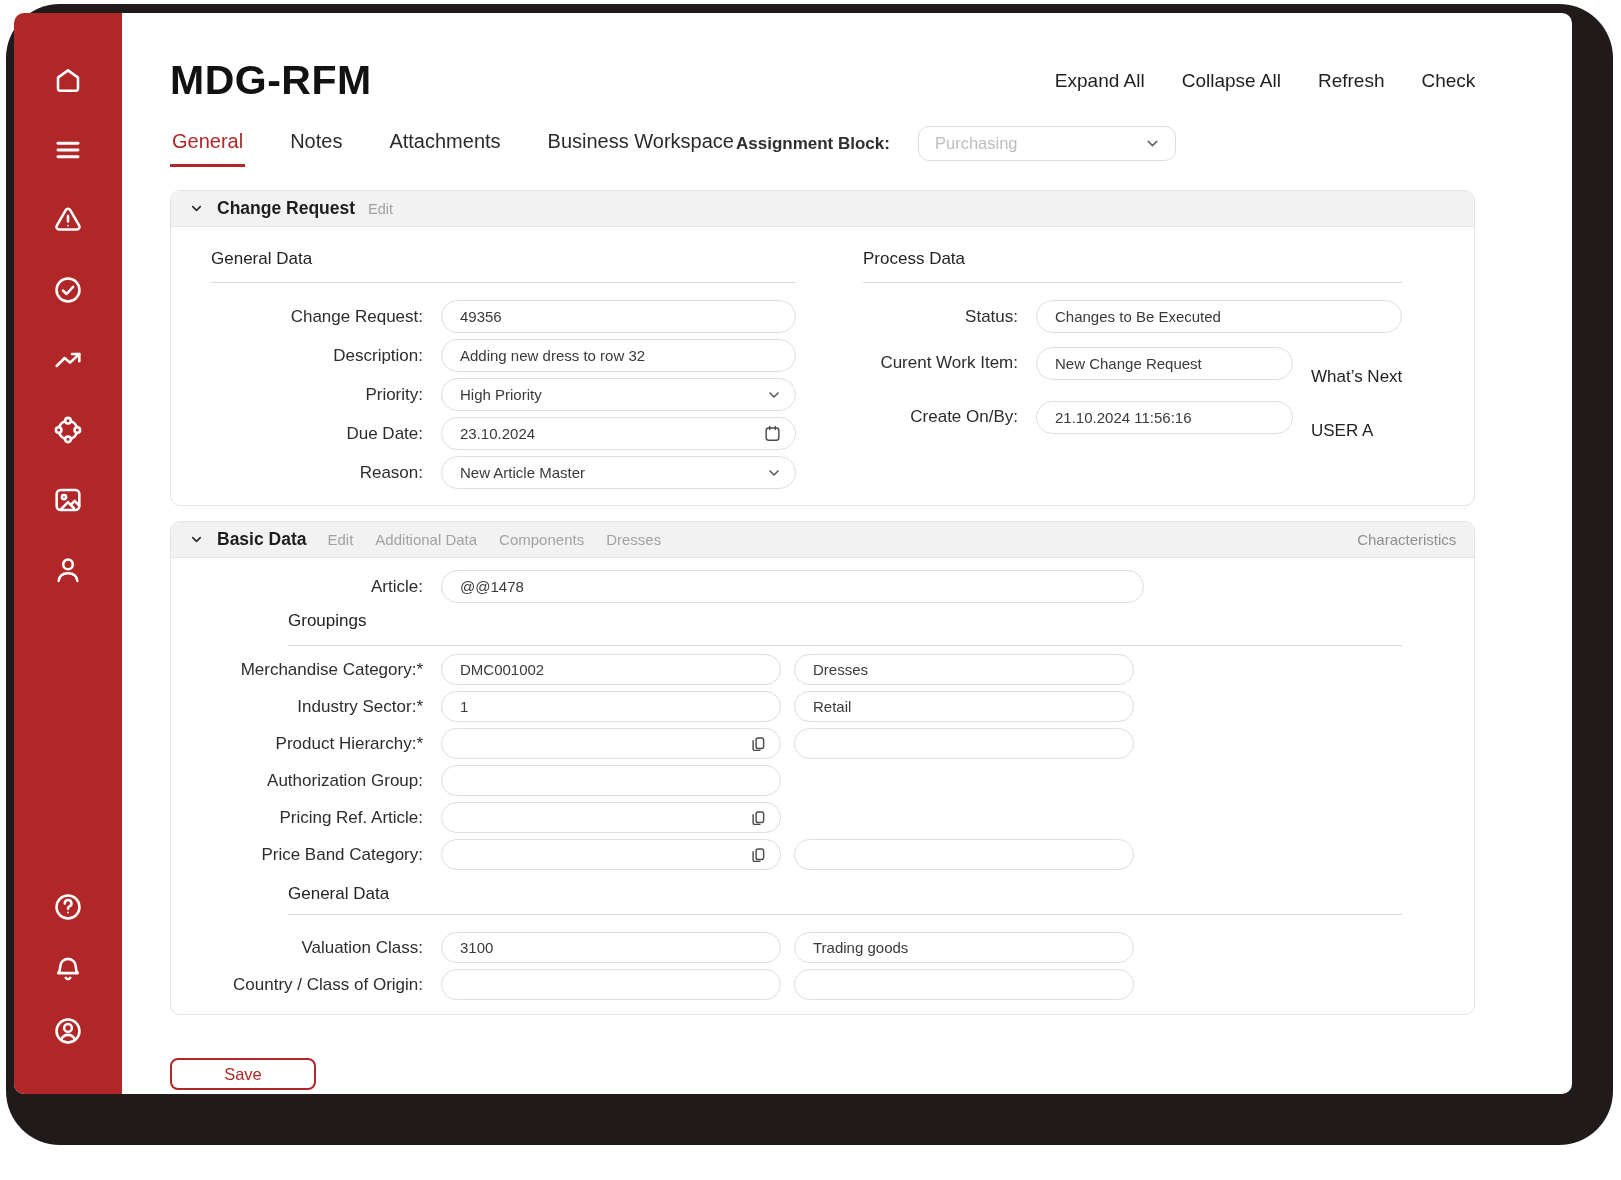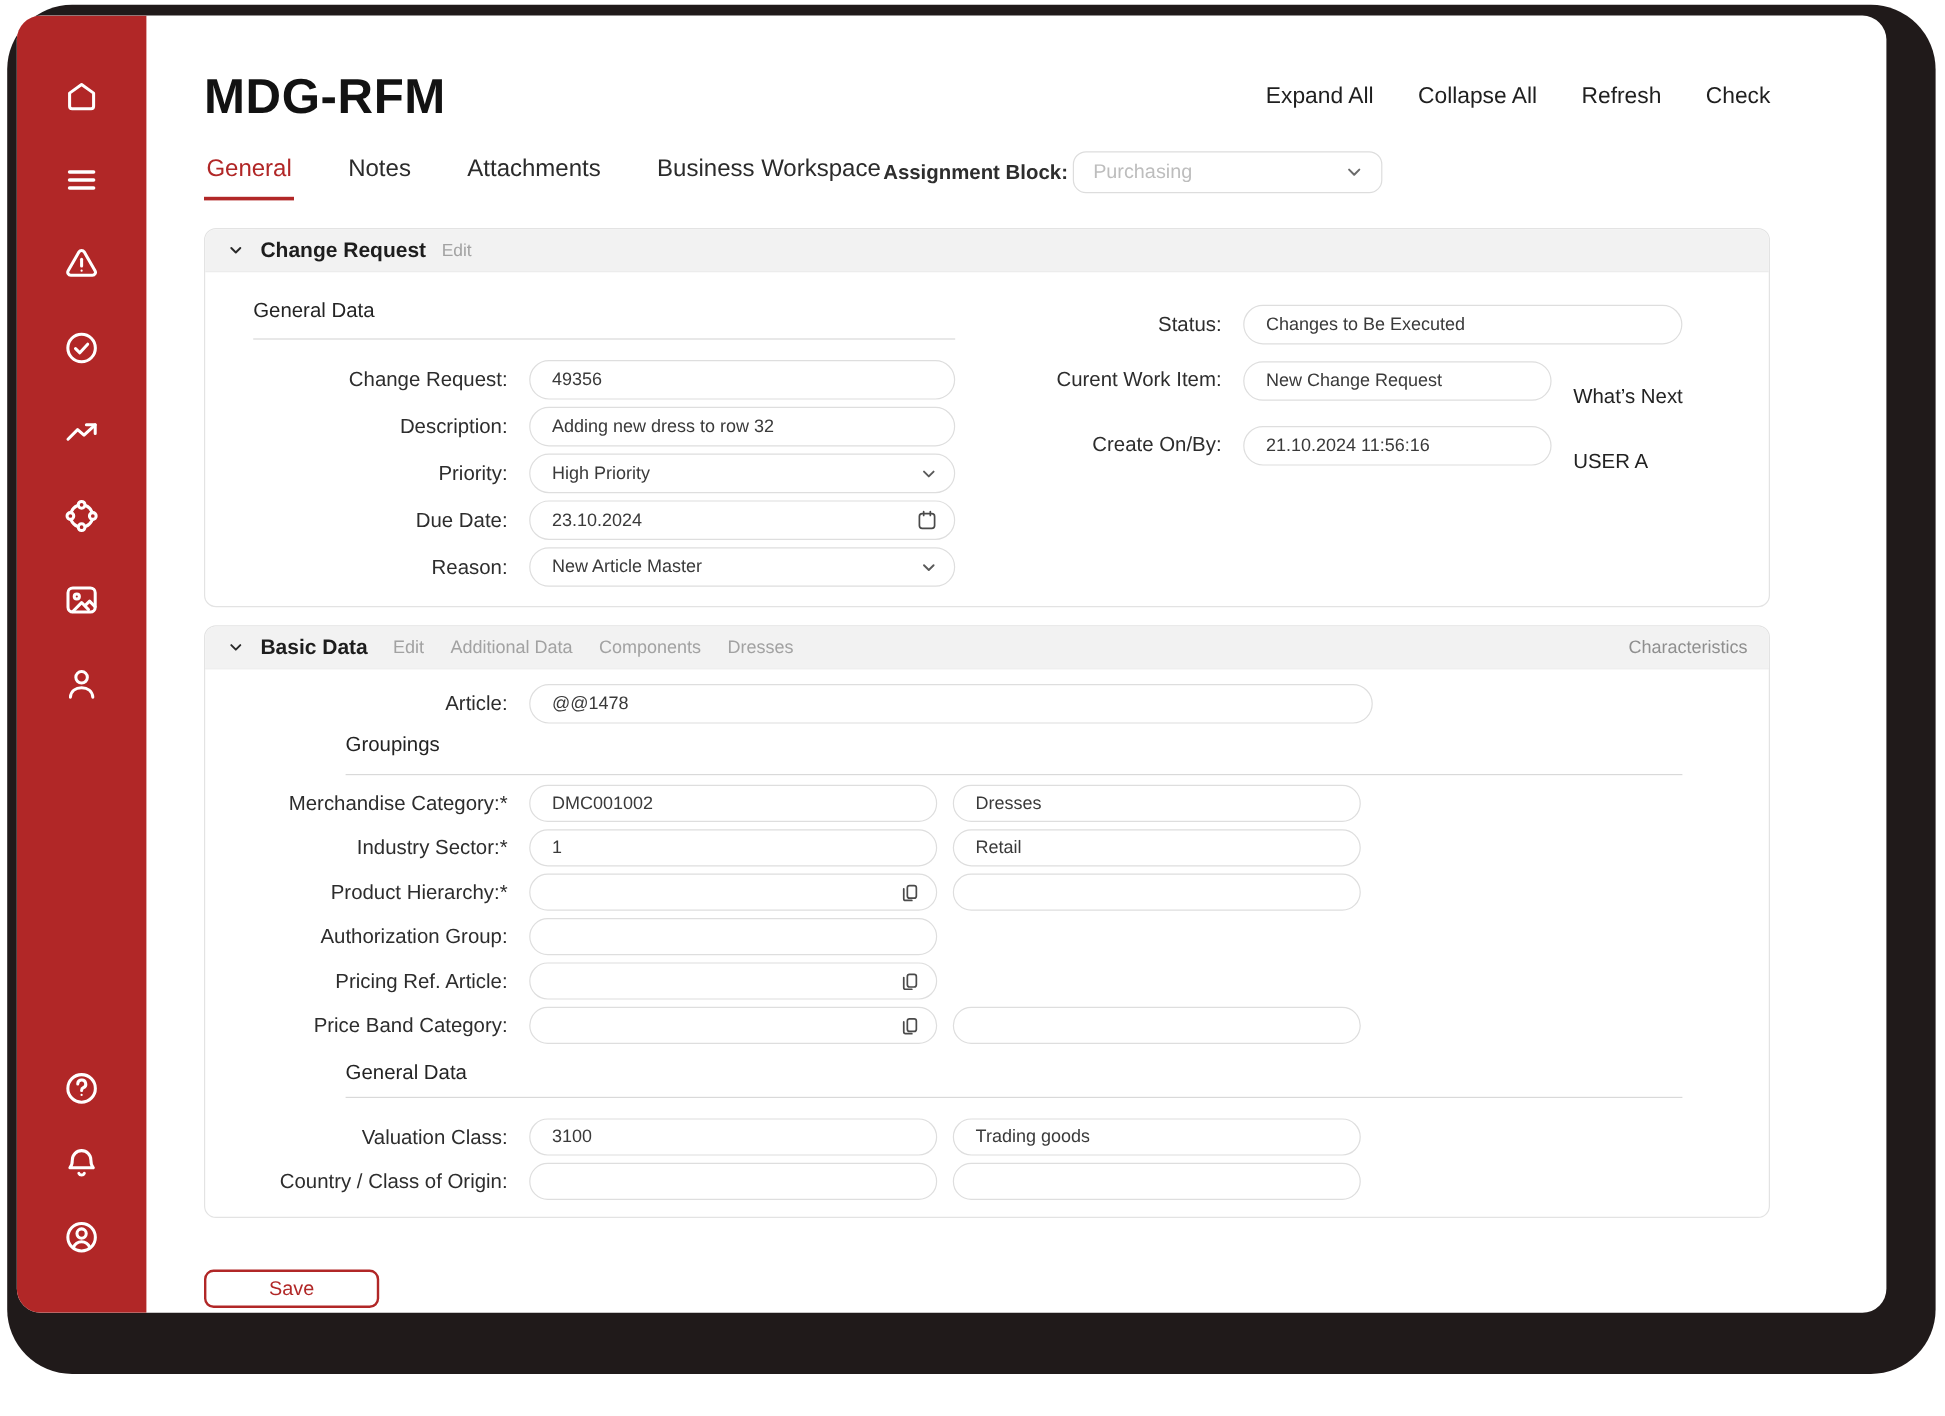--- a/index.html
+++ b/index.html
@@ -1,21 +1,21 @@
 <!DOCTYPE html>
 <html><head>
 <meta charset="utf-8">
 <style>
   * { margin:0; padding:0; box-sizing:border-box; }
   body { background:#ffffff; font-family:"Liberation Sans", sans-serif; }
   .canvas { position:relative; width:1621px; height:1180px; background:#fff; overflow:hidden; }
   .backdrop { position:absolute; left:6px; top:4px; width:1607px; height:1141px;
               background:#201a1a; border-radius:54px; }
   .window { position:absolute; left:14px; top:13px; width:1558px; height:1081px;
-            background:#fff; border-radius:20px; display:flex; overflow:hidden; }
+            background:#fff; border-radius:10px; display:flex; overflow:hidden; }
 
   
   .sidebar { width:108px; background:#b12727; display:flex; flex-direction:column;
              align-items:center; padding:50px 0 46px; flex-shrink:0; }
   .side-group { display:flex; flex-direction:column; align-items:center; gap:36px; }
   .side-group.bottom { gap:28px; }
   .side-spacer { flex:1; }
   .side-icon { background:none; border:none; cursor:pointer; width:34px; height:34px;
                display:flex; align-items:center; justify-content:center; padding:0; }
   .side-icon svg { width:32px; height:32px; }
@@ -24,21 +24,21 @@
   .content { flex:1; padding:0 103px 0 48px; }
   .header-row { margin-top:44px; display:flex; justify-content:space-between; align-items:center; }
   .title { font-size:41px; font-weight:800; color:#121212; letter-spacing:.5px; }
   .actions { display:flex; gap:37px;justify-content:flex-end; }
   .action-link { font-size:19px; color:#1f1f1f; cursor:pointer; }
 
   .tabs-row { margin-top:22px; display:flex; justify-content:flex-start; align-items:flex-end; }
   .tabs { display:flex; gap:43px; }
   .tab { font-size:20px; color:#2b2b2b; padding:0 2px 11px; border-bottom:3.5px solid transparent; cursor:pointer; }
   .tab.active { color:#b12727; border-bottom-color:#b12727; }
-  .assignment { display:flex; align-items:center; gap:4px; padding-bottom:6px; }
+  .assignment { display:flex; align-items:center; gap:28px; padding-bottom:6px; }
   .assign-label { font-size:17px; font-weight:700; color:#2e2e2e; }
   .select-box { display:flex; align-items:center; justify-content:space-between;
                 border:1.5px solid #ddd; border-radius:11px; background:#fff; cursor:pointer; }
   .assign-select { width:258px; height:35px; padding:0 14px 0 16px; }
   .assign-select .ph { font-size:16.5px; color:#bdbdbd; }
 
   
   .panel { margin-top:23px; border:1.5px solid #e3e3e3; border-radius:10px; background:#fff; }
   .panel + .panel { margin-top:15px; }
   .panel-head { height:36px; background:#f2f2f2; border-bottom:1.5px solid #e6e6e6;
@@ -272,20 +272,21 @@
                       <svg width="16" height="16" viewBox="0 0 24 24" fill="none" stroke="#5a5a5a" stroke-width="2.4" stroke-linecap="round" stroke-linejoin="round">
                         <polyline points="6 9 12 15 18 9"></polyline>
                       </svg>
                     </span>
                 </div>
               </div>
             </div>
           </div>
 
           <div class="col-right">
+            <div class="col-heading">Process Data</div>
             <div class="rows">
               <div class="field-row">
                 <span class="field-label w155">Status:</span>
                   <span class="gap"></span>
                 <div class="input grow">
                     <span class="val">Changes to Be Executed</span>
                   </div>
               </div>
               <div class="field-row">
                 <span class="field-label w155">Curent Work Item:</span>

